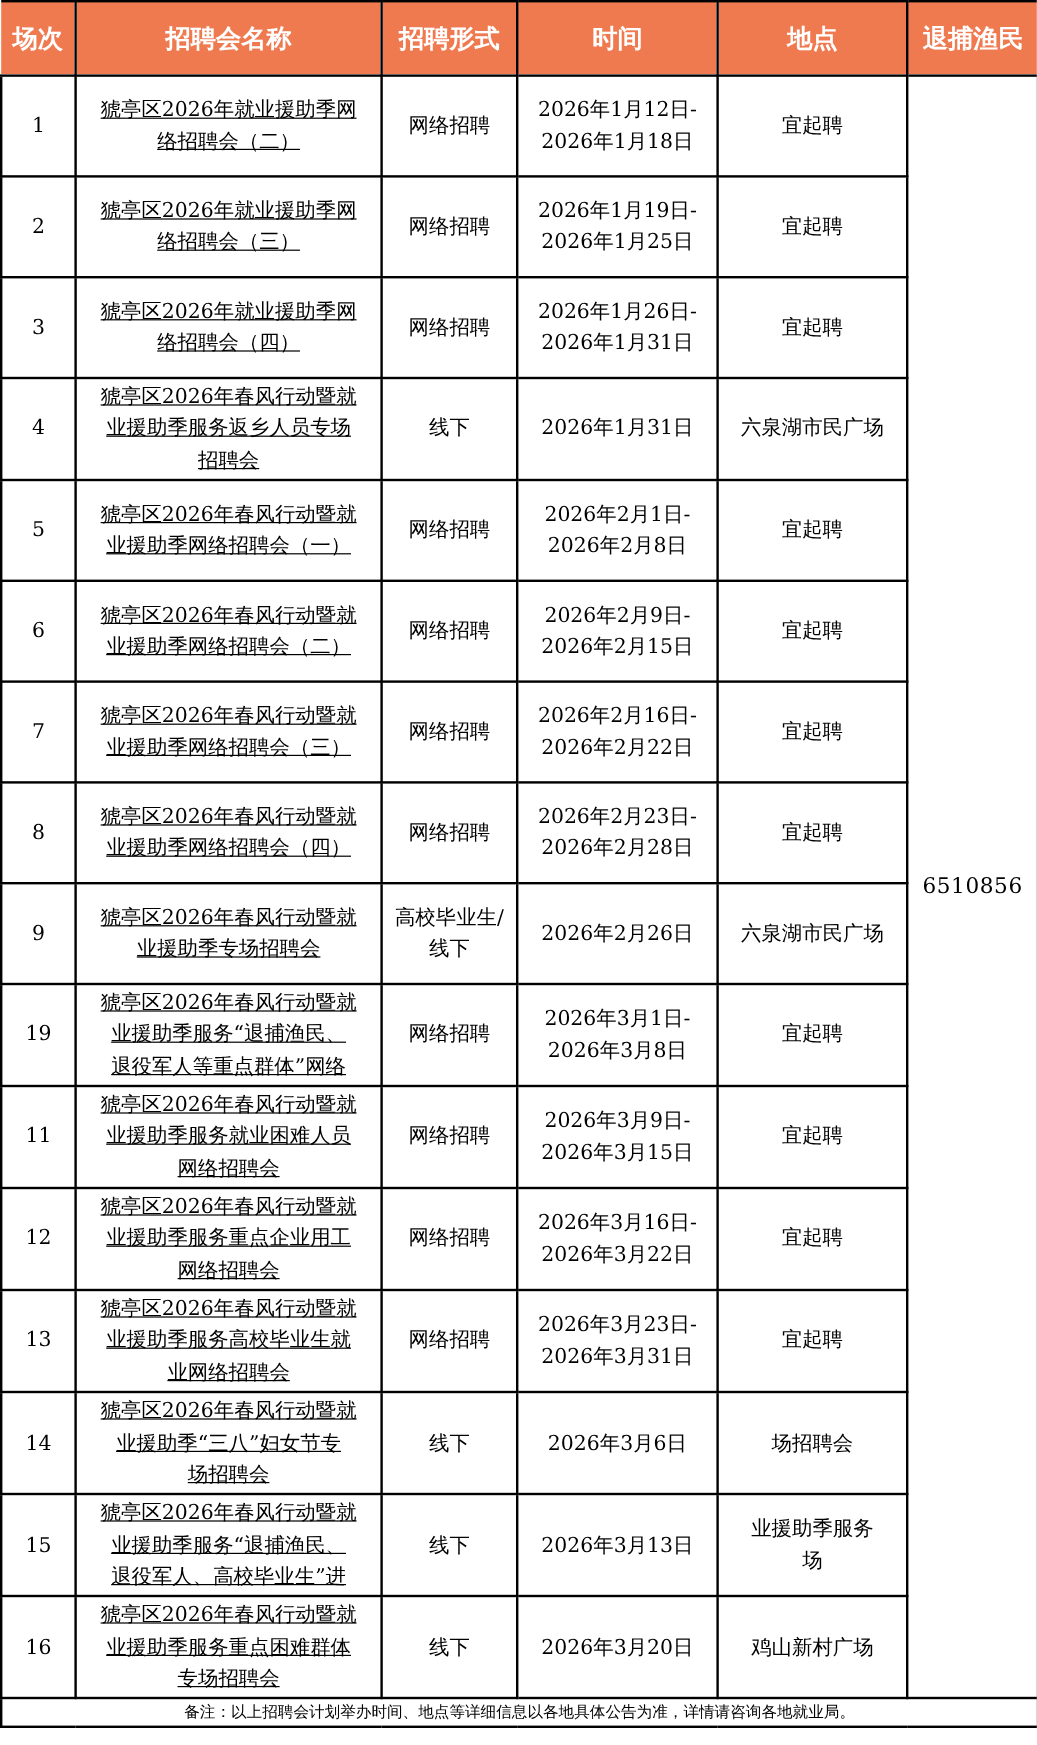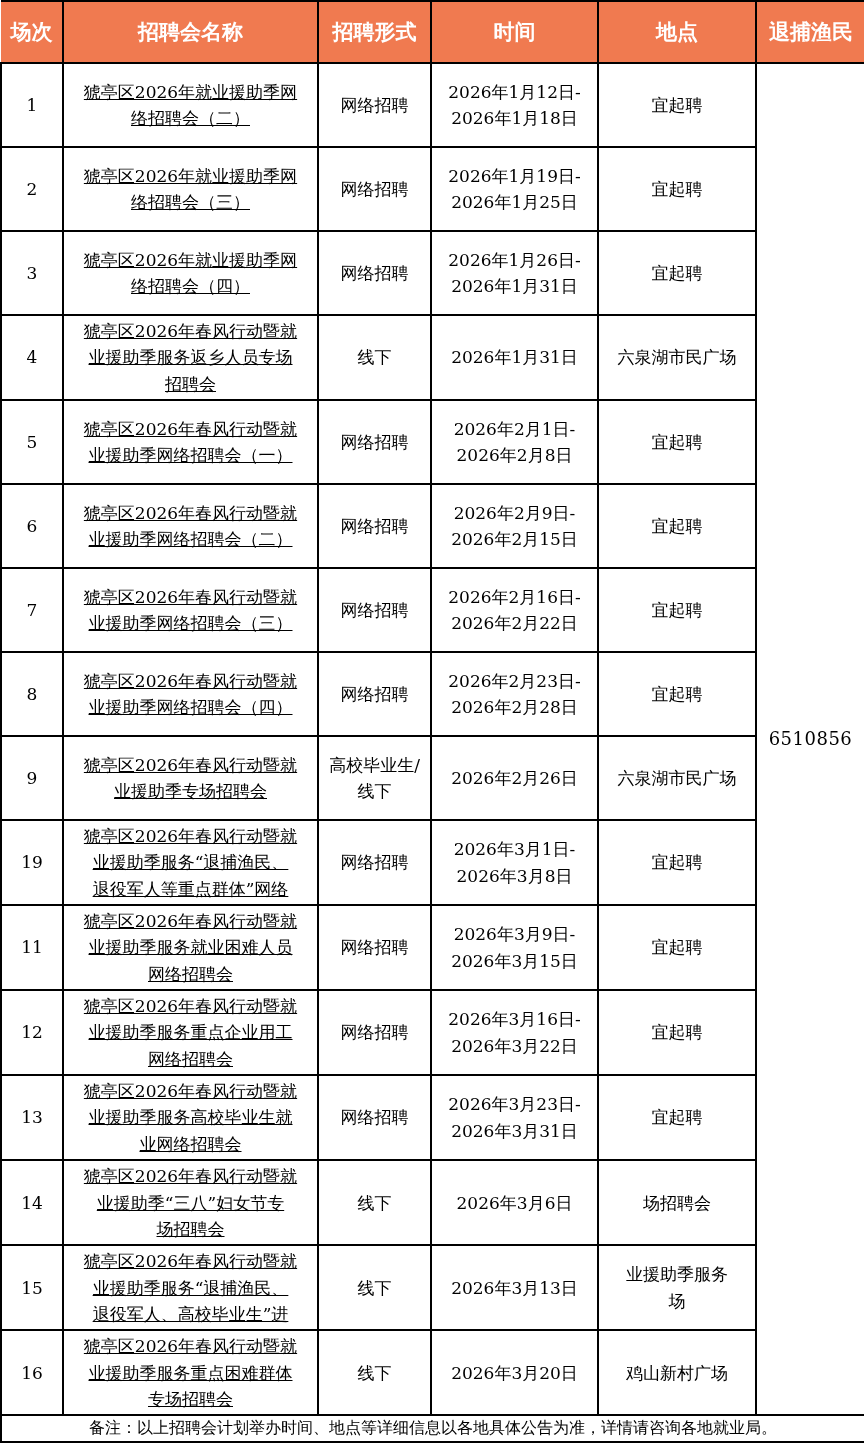--- a/index.html
+++ b/index.html
@@ -39,21 +39,21 @@
   thead th:last-child  { border-right: none; }
   tbody tr { height: 84px; }
   tbody td {
     font-size: 17px;
     line-height: 1.55;
   }
   td.c-name { padding: 2px 10px; text-decoration: underline; }
   td.c-phone { font-size: 18px; letter-spacing: 0.5px; }
   tfoot td {
     height: 21px;
-    font-size: 16px;
+    font-size: 13px;
     text-align: center;
     white-space: normal;
   }
 </style>
 </head>
 <body>
 
 <table class="schedule">
   <colgroup>
     <col style="width:62px">

